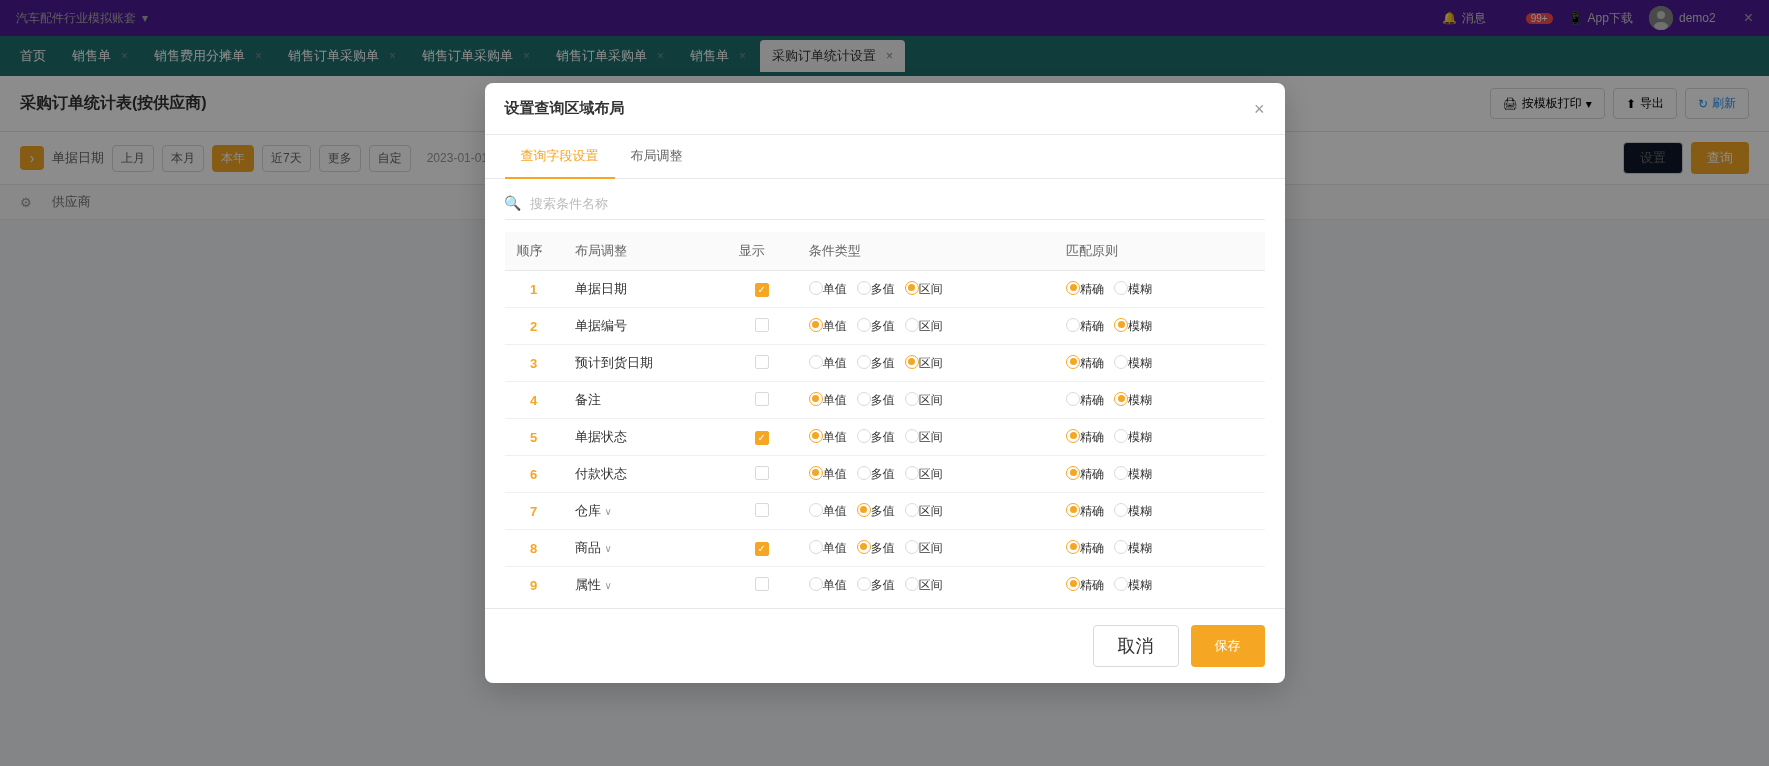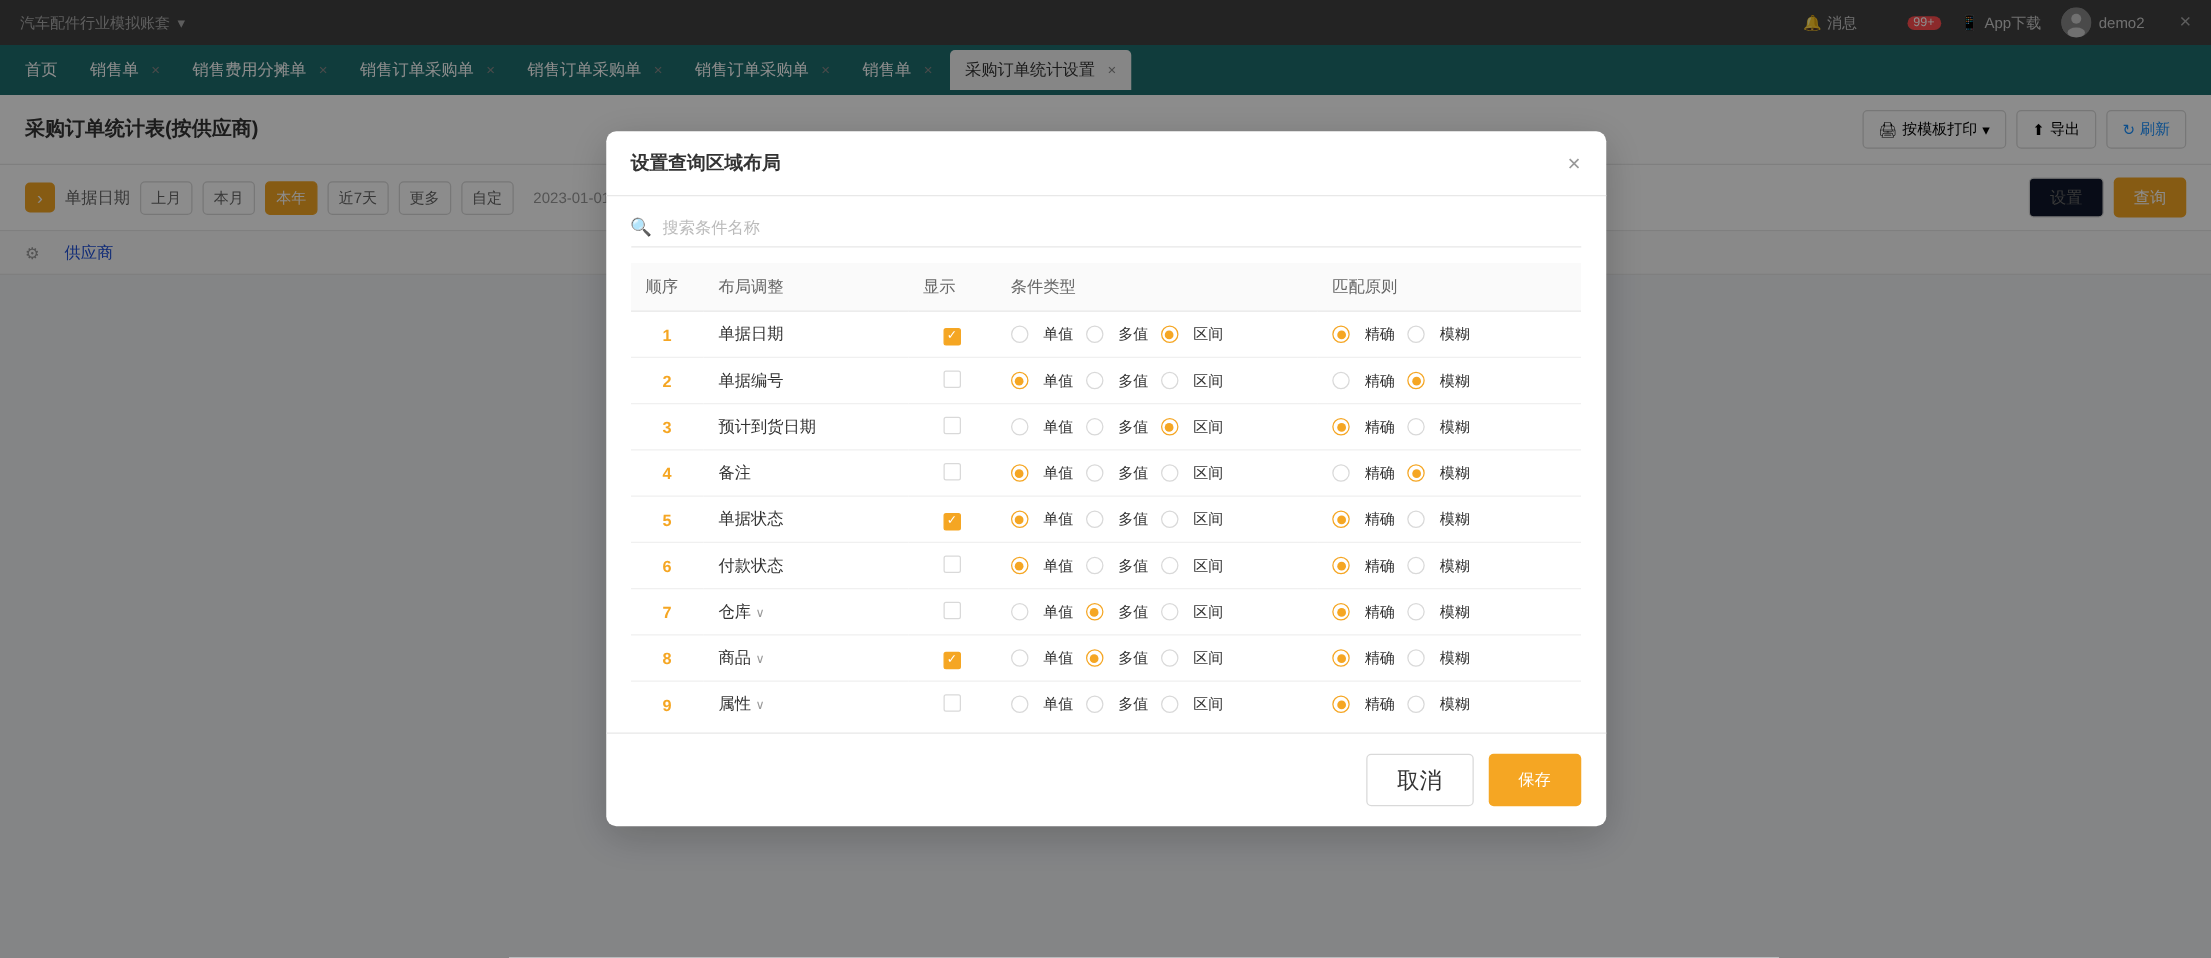--- a/index.html
+++ b/index.html
@@ -1,21 +1,21 @@
 <!DOCTYPE html>
 <html><head>
   <meta charset="utf-8">
   <style>
     * { box-sizing: border-box; margin: 0; padding: 0; }
     body { font-family: 'Microsoft YaHei', Arial, sans-serif; font-size: 13px; background: #f0f2f5; overflow: hidden; }
 
     
     .top-bar {
       height: 36px;
-      background: #404040;
+      background: #4c1d95;
       display: flex;
       align-items: center;
       justify-content: space-between;
       padding: 0 16px;
       color: #ccc;
     }
     .top-bar-left { font-size: 12px; color: #aaa; display: flex; align-items: center; gap: 6px; }
     .top-bar-right { display: flex; align-items: center; gap: 16px; font-size: 12px; }
     .notification-btn { display: flex; align-items: center; gap: 4px; cursor: pointer; color: #ccc; }
     .badge { background: #ff4d4f; color: #fff; border-radius: 8px; padding: 0 5px; font-size: 10px; margin-left: 36px; }
@@ -93,21 +93,21 @@
     }
     .table-header-row {
       display: flex;
       align-items: center;
       padding: 8px 20px;
       background: #fafafa;
       border-bottom: 1px solid #e8e8e8;
       gap: 20px;
     }
     .col-gear { color: #999; cursor: pointer; }
-    .col-header { font-size: 13px; color: #1d4ed8; font-weight: 500; flex: 1; }
+    .col-header { font-size: 13px; color: #737373; font-weight: 500; flex: 1; }
 
     
     .modal-overlay {
       position: fixed;
       top: 0; left: 0; right: 0; bottom: 0;
       background: rgba(0,0,0,0.45);
       display: flex;
       align-items: center;
       justify-content: center;
       z-index: 1000;
@@ -229,21 +229,21 @@
     }
     .cb.checked::after {
       content: '✓';
       color: #fff;
       font-size: 10px;
       line-height: 1;
     }
 
     
     .radio-group { display: flex; align-items: center; gap: 10px; }
-    .radio-item { display: flex; align-items: center; gap: 12px; cursor: pointer; white-space: nowrap; }
+    .radio-item { display: flex; gap: 0; cursor: pointer; white-space: nowrap; }
     .radio-dot {
       width: 14px;
       height: 14px;
       border: 1.5px solid #d9d9d9;
       border-radius: 50%;
       display: inline-flex;
       align-items: center;
       justify-content: center;
       background: #fff;
     }
@@ -406,20 +406,28 @@
 </div>
 
 <div class="modal-overlay">
   <div class="modal">
 
     <div class="modal-header">
       <span class="modal-title">设置查询区域布局</span>
       <span class="modal-close">×</span>
     </div>
 
+    <div class="modal-tabs">
+      <div class="modal-tab active">
+        <span>查询字段设置</span>
+      </div>
+      <div class="modal-tab">
+        <span>布局调整</span>
+      </div>
+    </div>
 
     <div class="modal-body">
 
       <div class="search-row">
         <span class="search-icon-wrap">🔍</span>
         <input class="search-input" type="text" placeholder="搜索条件名称" style="">
       </div>
 
       <div class="table-scroll-area">
         <table class="modal-table">

